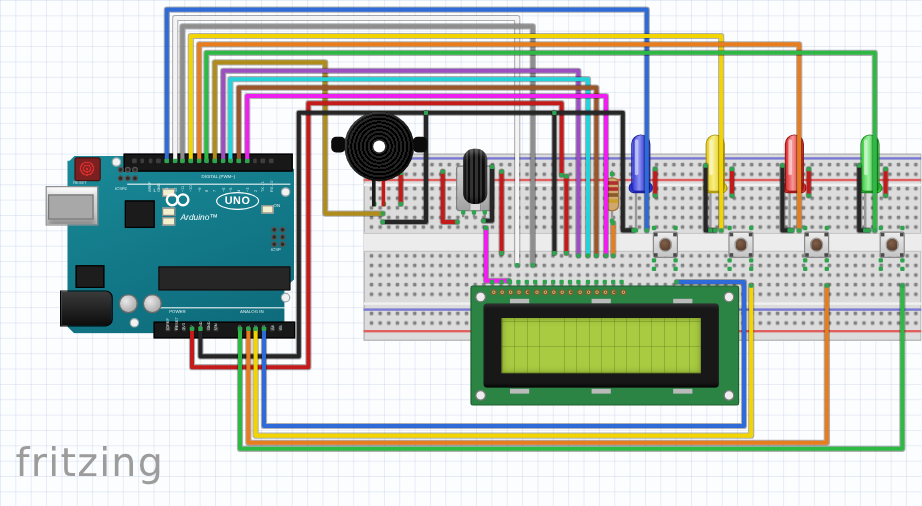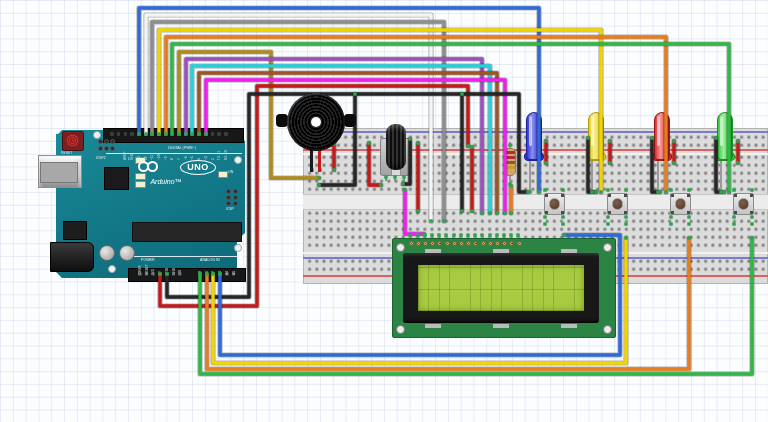--- a/index.html
+++ b/index.html
@@ -536,13 +536,14 @@
 
   <div class="comp" id="buzzer">
     <div class="ear" style="left:0;"></div>
       <div class="ear" style="left:68px;"></div>
     <div class="leg" style="left:34px;background:#1a1a1a;"></div>
     <div class="leg" style="left:42px;background:#c41a1a;"></div>
     <div class="shell"></div>
       <div class="hole"></div>
   </div>
 
+  <div class="abs" id="watermark">fritzing</div>
 </div>
 
 </body></html>

